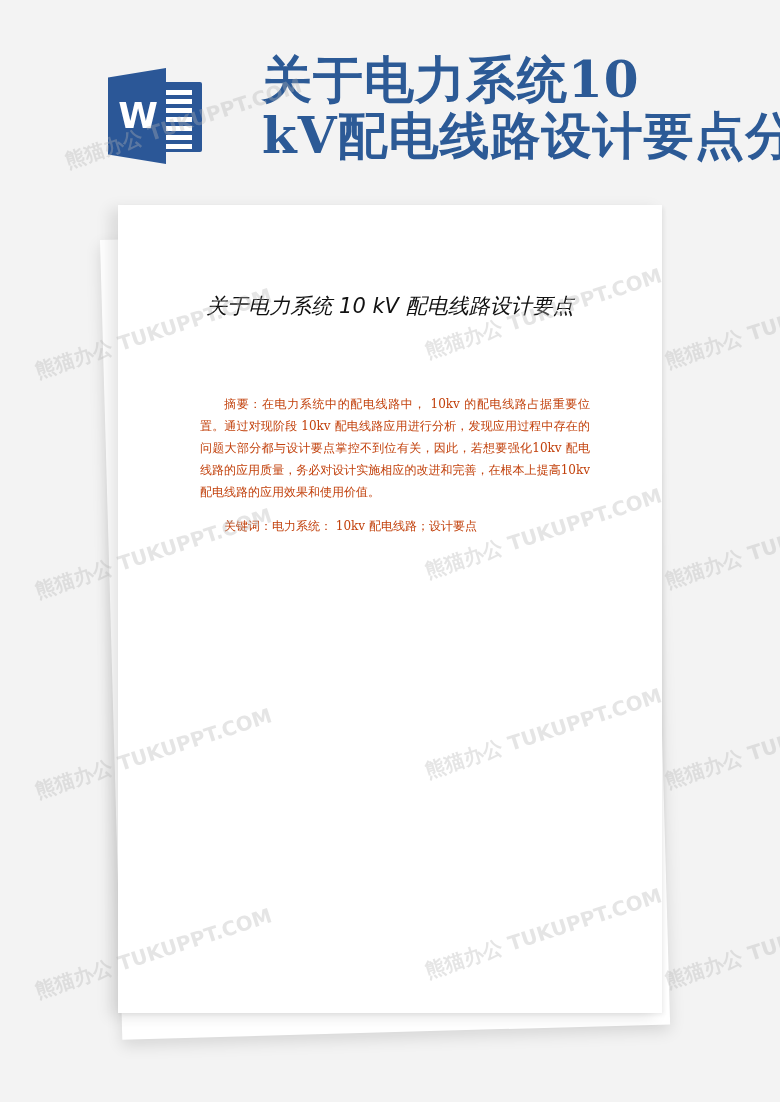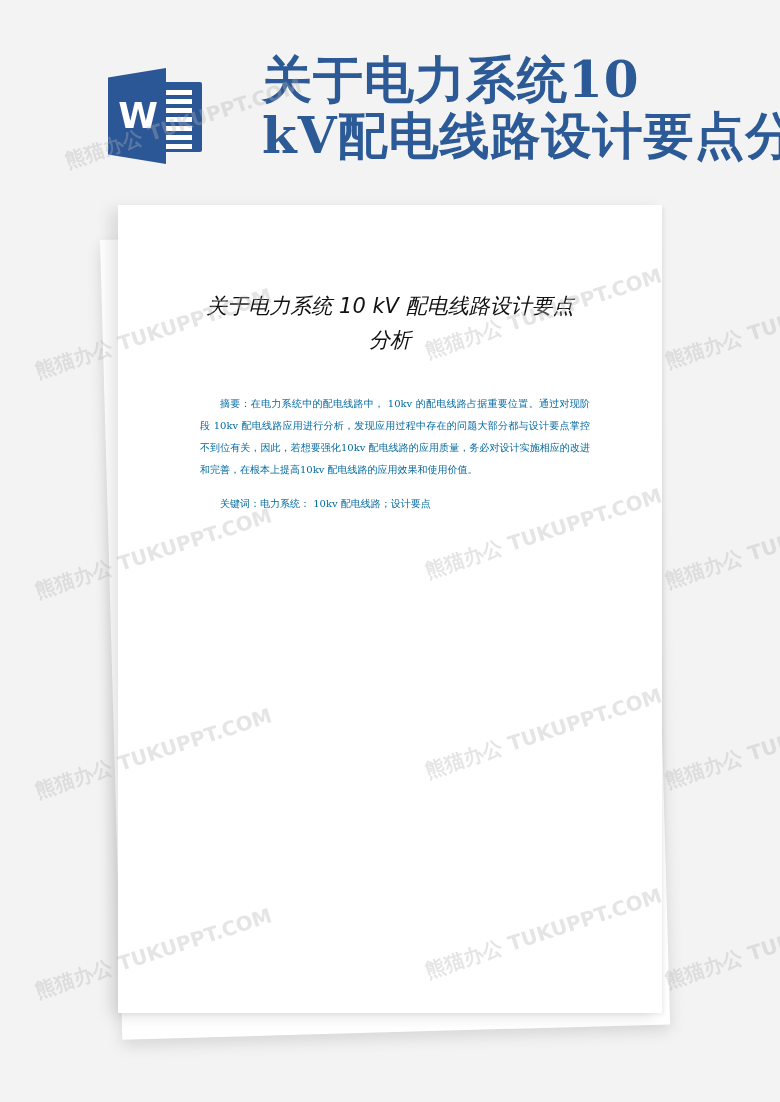--- a/index.html
+++ b/index.html
@@ -61,21 +61,21 @@
     background: #ffffff;
     box-shadow: -8px 4px 14px rgba(0,0,0,0.10), 2px 2px 4px rgba(0,0,0,0.06);
   }
   .doc-title {
     position: absolute; left: 0; top: 84px; width: 544px; text-align: center;
     font-family: "DejaVu Sans", "Liberation Sans", sans-serif;
     font-size: 21px; line-height: 34px; color: #111111; font-style: italic;
   }
   .doc-body {
     position: absolute; left: 82px; top: 188px; width: 390px;
-    font-size: 10px; line-height: 22px; color: #0369a1;
+    font-size: 12px; line-height: 22px; color: #c2410c;
     text-align: justify;
   }
   .doc-body p { margin: 0 0 12px 0; text-indent: 2em; }
   .doc-body p.heading { text-indent: 1.5em; margin-bottom: 14px; }
   
   .wm {
     position: absolute; color: rgba(180,180,180,0.35);
     font-family: "DejaVu Sans", "Liberation Sans", sans-serif;
     font-weight: bold; font-size: 20px; white-space: nowrap;
     transform: rotate(-18deg); pointer-events: none;
@@ -103,21 +103,20 @@
     <div>关于电力系统10</div>
     <div>kV配电线路设计要点分</div>
   </div>
 </div>
 
 <div class="sheet-back"></div>
 
 <div class="sheet">
   <div class="doc-title">
     <div>关于电力系统 10 kV 配电线路设计要点</div>
-    <div>分析</div>
   </div>
   <div class="doc-body">
     <p>摘要：在电力系统中的配电线路中， 10kv 的配电线路占据重要位置。通过对现阶段 10kv 配电线路应用进行分析，发现应用过程中存在的问题大部分都与设计要点掌控不到位有关，因此，若想要强化10kv 配电线路的应用质量，务必对设计实施相应的改进和完善，在根本上提高10kv 配电线路的应用效果和使用价值。</p>
     <p>关键词：电力系统： 10kv 配电线路；设计要点</p>
   </div>
 </div>
 
 <div class="wm" style="left:30px; top:320px;">熊猫办公 TUKUPPT.COM</div>
 <div class="wm" style="left:420px; top:300px;">熊猫办公 TUKUPPT.COM</div>
 <div class="wm" style="left:660px; top:310px;">熊猫办公 TUKUPPT.COM</div>

